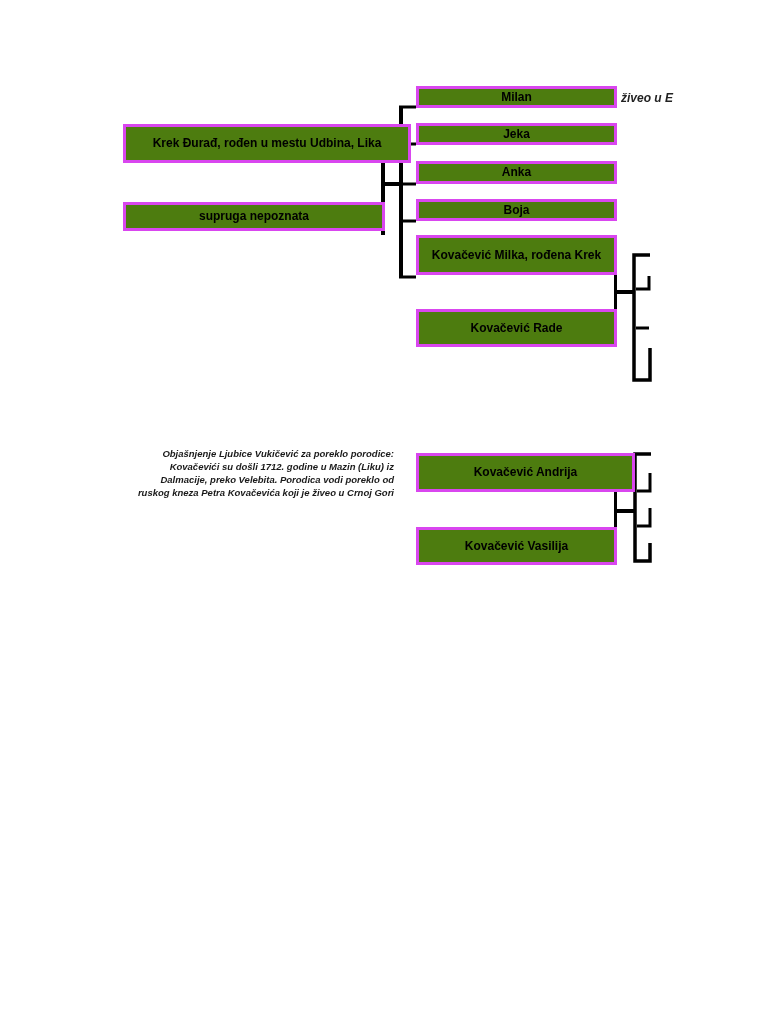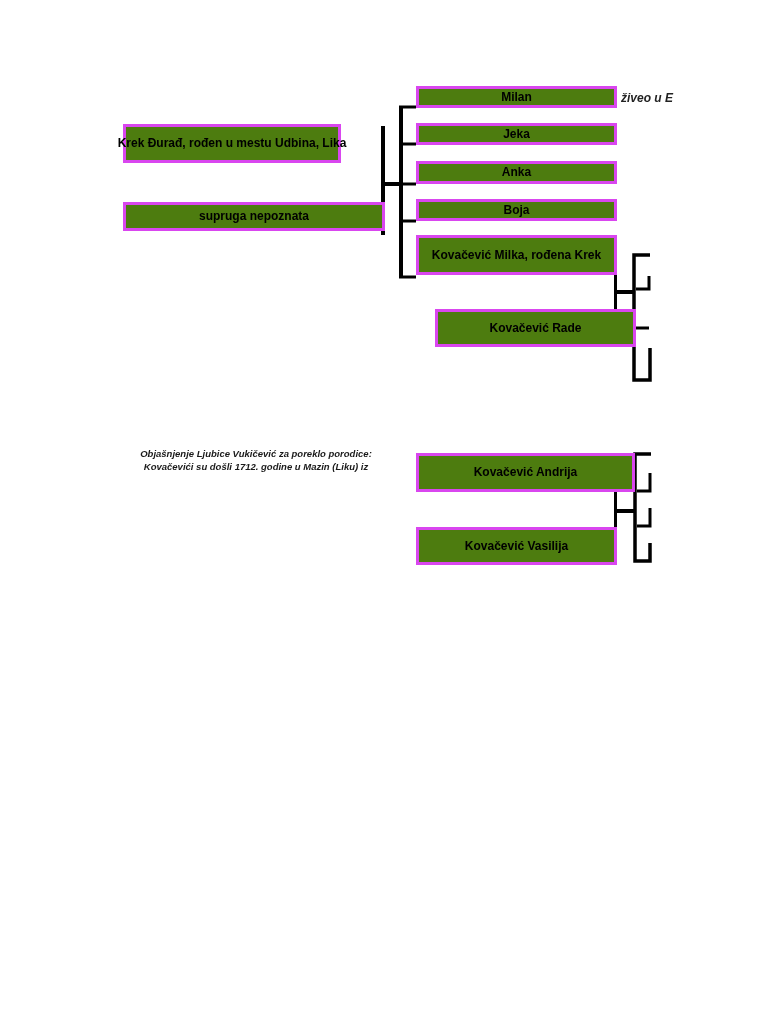--- a/index.html
+++ b/index.html
@@ -14,39 +14,39 @@
   .box{
     position:absolute;
     box-sizing:border-box;
     border:3px solid #d946ef;
     background:#4d7c0f;
     display:flex;align-items:center;justify-content:center;
     font-weight:700;font-size:12px;color:#000;
     text-align:center;line-height:1.05;
     white-space:nowrap;
   }
-  .box-father{left:123px;top:124px;width:218px;height:39px;}
+  .box-father{left:123px;top:124px;width:288px;height:39px;}
   .box-mother{left:123px;top:202px;width:262px;height:29px;}
   .box-milan{left:416px;top:86px;width:201px;height:22px;}
   .box-jeka{left:416px;top:123px;width:201px;height:22px;}
   .box-anka{left:416px;top:161px;width:201px;height:23px;}
   .box-boja{left:416px;top:199px;width:201px;height:22px;}
   .box-milka{left:416px;top:235px;width:201px;height:40px;}
-  .box-rade{left:416px;top:309px;width:201px;height:38px;margin-left:19px;}
+  .box-rade{left:416px;top:309px;width:201px;height:38px;}
   .box-andrija{left:416px;top:453px;width:219px;height:39px;}
   .box-vasilija{left:416px;top:527px;width:201px;height:38px;text-align:right;}
   .side-note{
     position:absolute;left:621px;top:91px;
     font-style:italic;font-weight:600;font-size:12px;color:#222;
     white-space:nowrap;
   }
   .annotation{
     position:absolute;left:118px;top:447px;width:276px;
     font-style:italic;font-weight:700;font-size:9.5px;line-height:13px;
-    color:#1a1a1a;text-align:center;
+    color:#1a1a1a;text-align:right;
   }
 </style>
 </head>
 <body>
 
 <div id="page">
 
   <svg id="connectors" viewBox="0 0 768 1024" xmlns="http://www.w3.org/2000/svg">
 
     <g stroke="#000" fill="none">
@@ -89,15 +89,17 @@
   <div class="box box-boja">Boja</div>
   <div class="box box-milka">Kovačević Milka, rođena Krek</div>
   <div class="box box-rade">Kovačević Rade</div>
 
   <div class="box box-andrija">Kovačević Andrija</div>
   <div class="box box-vasilija">Kovačević Vasilija</div>
 
   <div class="annotation">
     <div>Objašnjenje Ljubice Vukičević za poreklo porodice:</div>
     <div>Kovačevići su došli 1712. godine u Mazin (Liku) iz</div>
+    <div>Dalmacije, preko Velebita. Porodica vodi poreklo od</div>
+    <div>ruskog kneza Petra Kovačevića koji je živeo u Crnoj Gori</div>
   </div>
 
 </div>
 
 </body></html>

